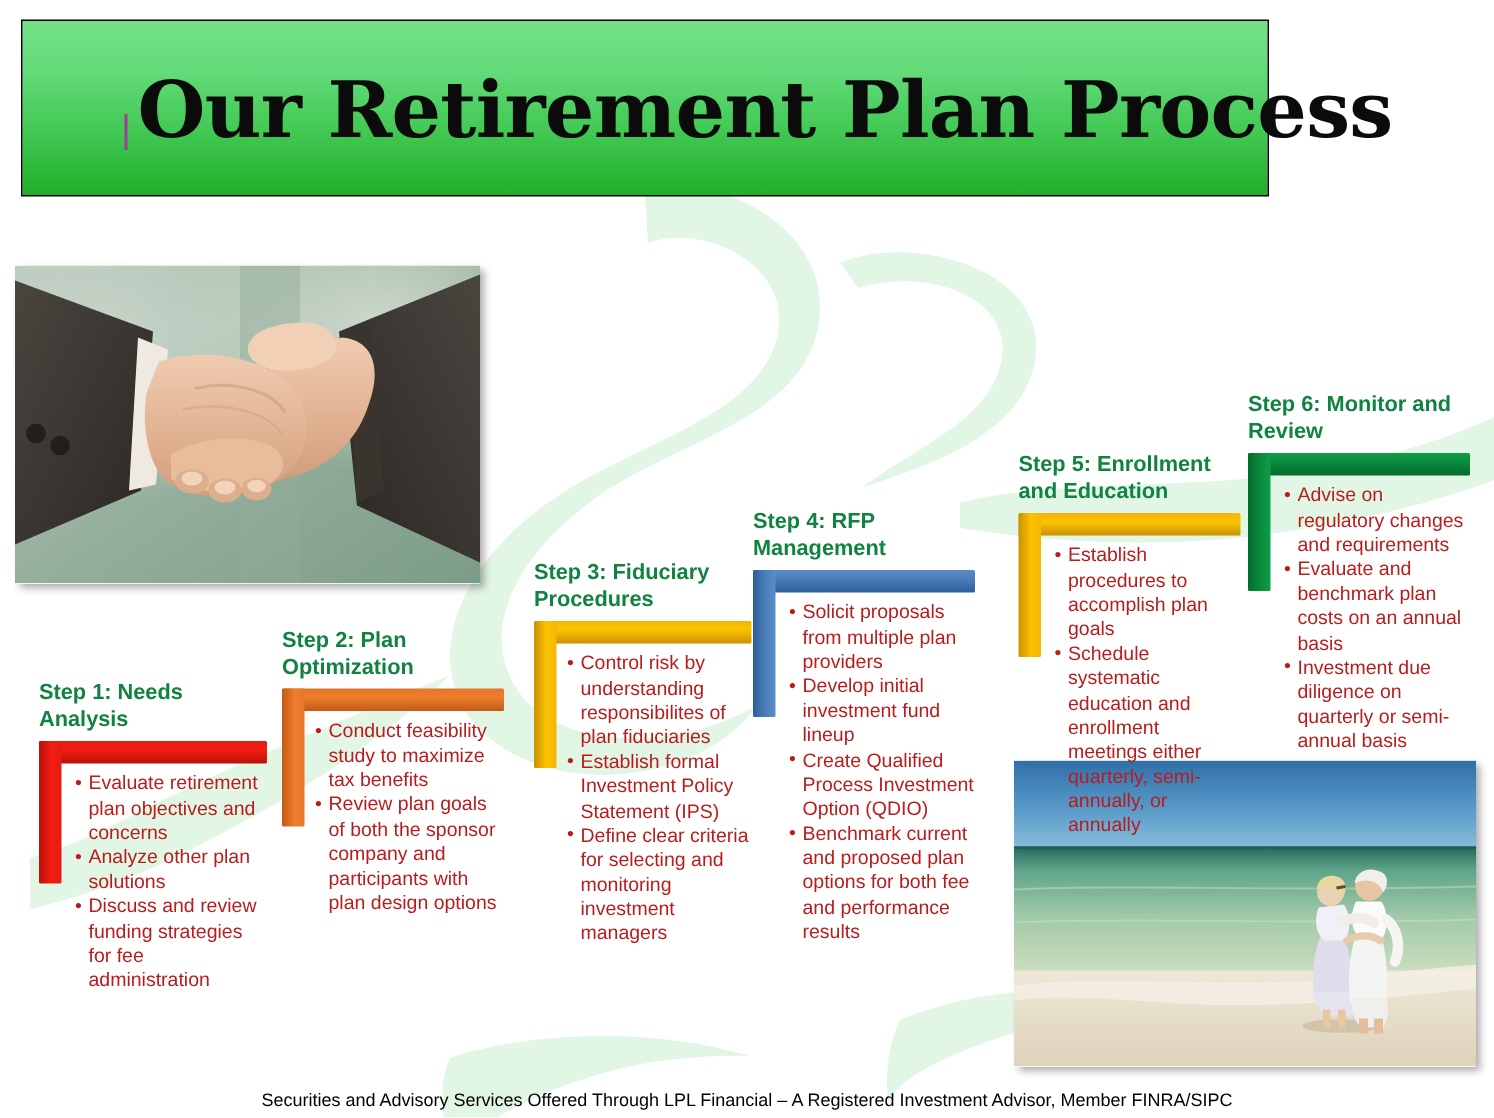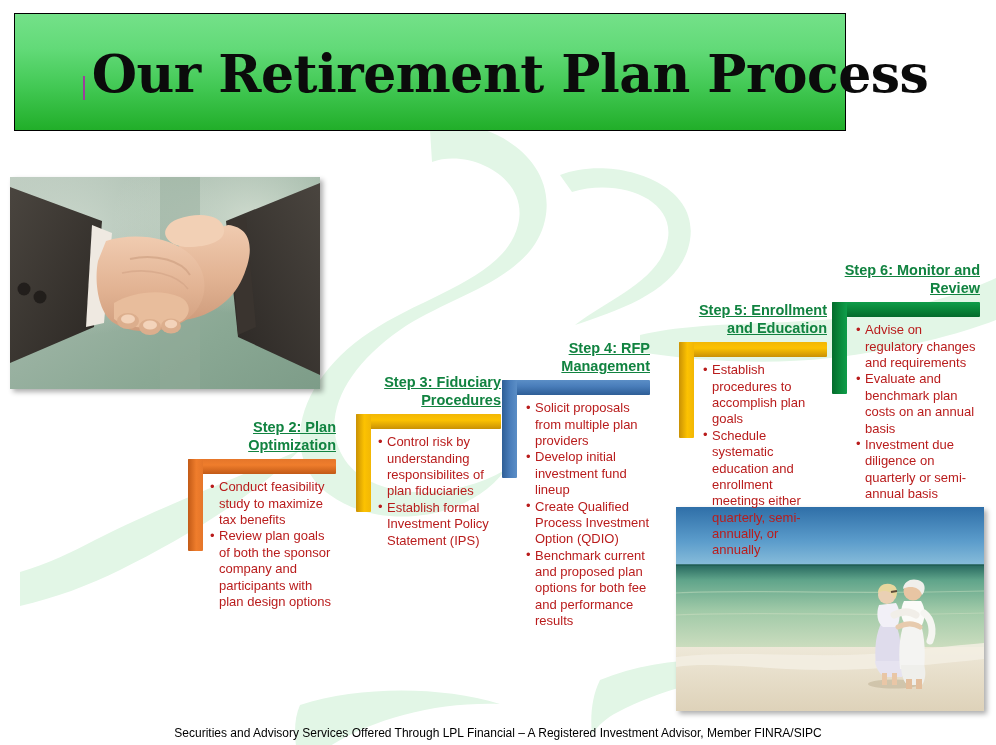--- a/index.html
+++ b/index.html
@@ -87,24 +87,23 @@
   }
 
   
   .step {
     position: absolute;
   }
   .step-title {
     font-size: 14.5px;
     font-weight: bold;
     color: #118340;
-    text-align: right;
+    text-align: left;
     line-height: 1.25;
     margin: 0 0 5px 0;
-    text-decoration: underline;
   }
   .bracket-wrap {
     position: relative;
   }
   .bracket-top {
     position: absolute;
     left: 0;
     top: 0;
     height: 15px;
     border-radius: 1px;
@@ -306,20 +305,32 @@
       <path d="M228 94 C 224 102, 224 112, 230 118 L246 118 C 250 110, 249 100, 245 94 Z" fill="#fbfbf8"></path>
       <circle cx="237" cy="84" r="9.5" fill="#e8c5a3"></circle>
       <path d="M227 82 C 228 73, 238 70, 246 75 C 250 78, 249 85, 246 88 C 244 80, 234 78, 227 82 Z" fill="#f0efeb"></path>
 
       <path d="M218 108 C 226 104, 234 104, 240 108" stroke="#f1eee8" stroke-width="7" fill="none" stroke-linecap="round"></path>
       <path d="M222 120 C 230 116, 238 116, 244 120" stroke="#e7cbae" stroke-width="5" fill="none" stroke-linecap="round"></path>
       <path d="M248 106 C 256 112, 258 124, 254 134" stroke="#f5f5f1" stroke-width="7" fill="none" stroke-linecap="round"></path>
     </svg>
   </div>
 
+  <div class="step c-red" style="left:26px; top:453px; width:152px;">
+    <div class="step-title">Step 1: Needs Analysis</div>
+    <div class="bracket-wrap" style="padding-left:24px; padding-top:20px;">
+      <div class="bracket-top" style="width:152px;"></div>
+      <div class="bracket-left" style="height:95px;"></div>
+      <ul class="bullets">
+        <li>Evaluate retirement plan objectives and concerns</li>
+        <li>Analyze other plan solutions</li>
+        <li>Discuss and review funding strategies for fee administration</li>
+      </ul>
+    </div>
+  </div>
 
   <div class="step c-orange" style="left:188px; top:418px; width:148px;">
     <div class="step-title">Step 2: Plan Optimization</div>
     <div class="bracket-wrap" style="padding-left:22px; padding-top:20px;">
       <div class="bracket-top" style="width:148px;"></div>
       <div class="bracket-left" style="height:92px;"></div>
       <ul class="bullets">
         <li>Conduct feasibility study to maximize tax benefits</li>
         <li>Review plan goals of both the sponsor company and participants with plan design options</li>
       </ul>
@@ -327,20 +338,21 @@
   </div>
 
   <div class="step c-gold" style="left:356px; top:373px; width:145px;">
     <div class="step-title">Step 3: Fiduciary Procedures</div>
     <div class="bracket-wrap" style="padding-left:22px; padding-top:20px;">
       <div class="bracket-top" style="width:145px;"></div>
       <div class="bracket-left" style="height:98px;"></div>
       <ul class="bullets">
         <li>Control risk by understanding responsibilites of plan fiduciaries</li>
         <li>Establish formal Investment Policy Statement (IPS)</li>
+        <li>Define clear criteria for selecting and monitoring investment managers</li>
       </ul>
     </div>
   </div>
 
   <div class="step c-blue" style="left:502px; top:339px; width:148px;">
     <div class="step-title">Step 4: RFP Management</div>
     <div class="bracket-wrap" style="padding-left:24px; padding-top:20px;">
       <div class="bracket-top" style="width:148px;"></div>
       <div class="bracket-left" style="height:98px;"></div>
       <ul class="bullets">

